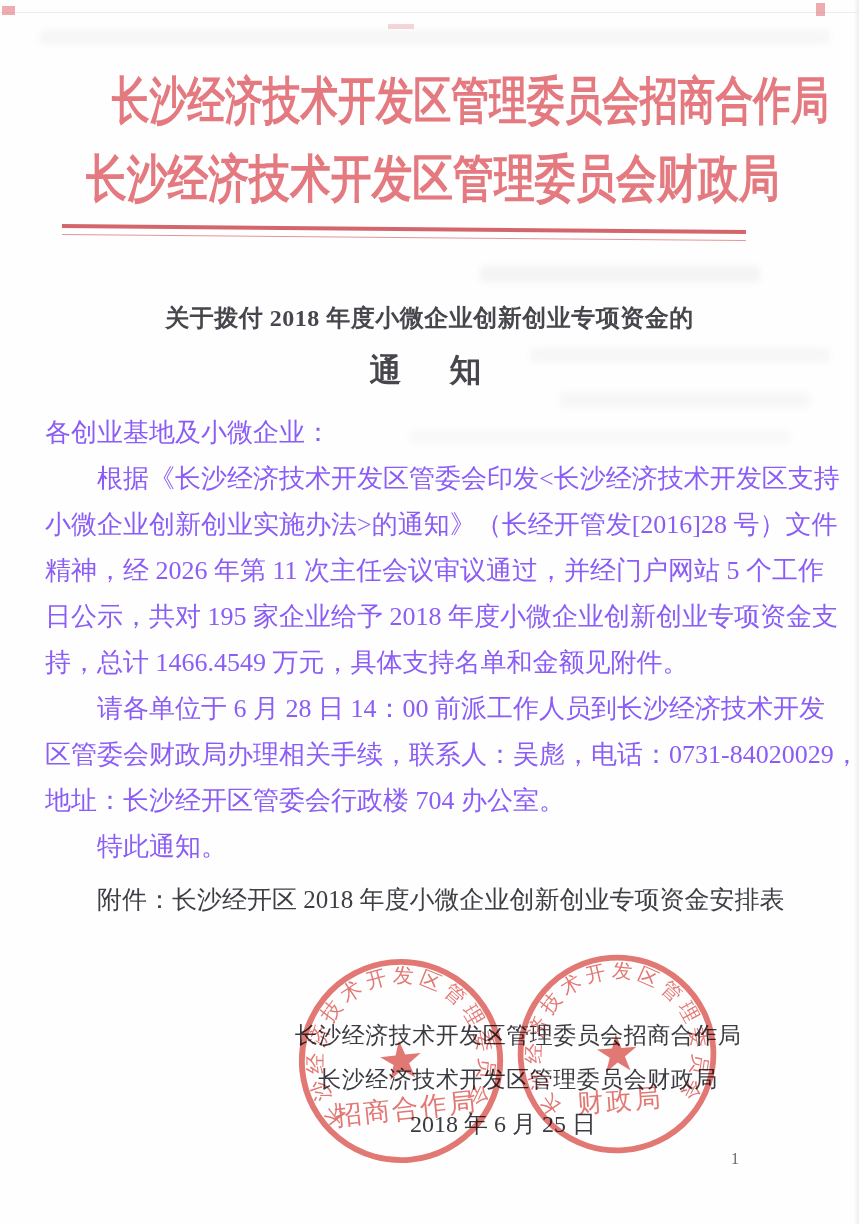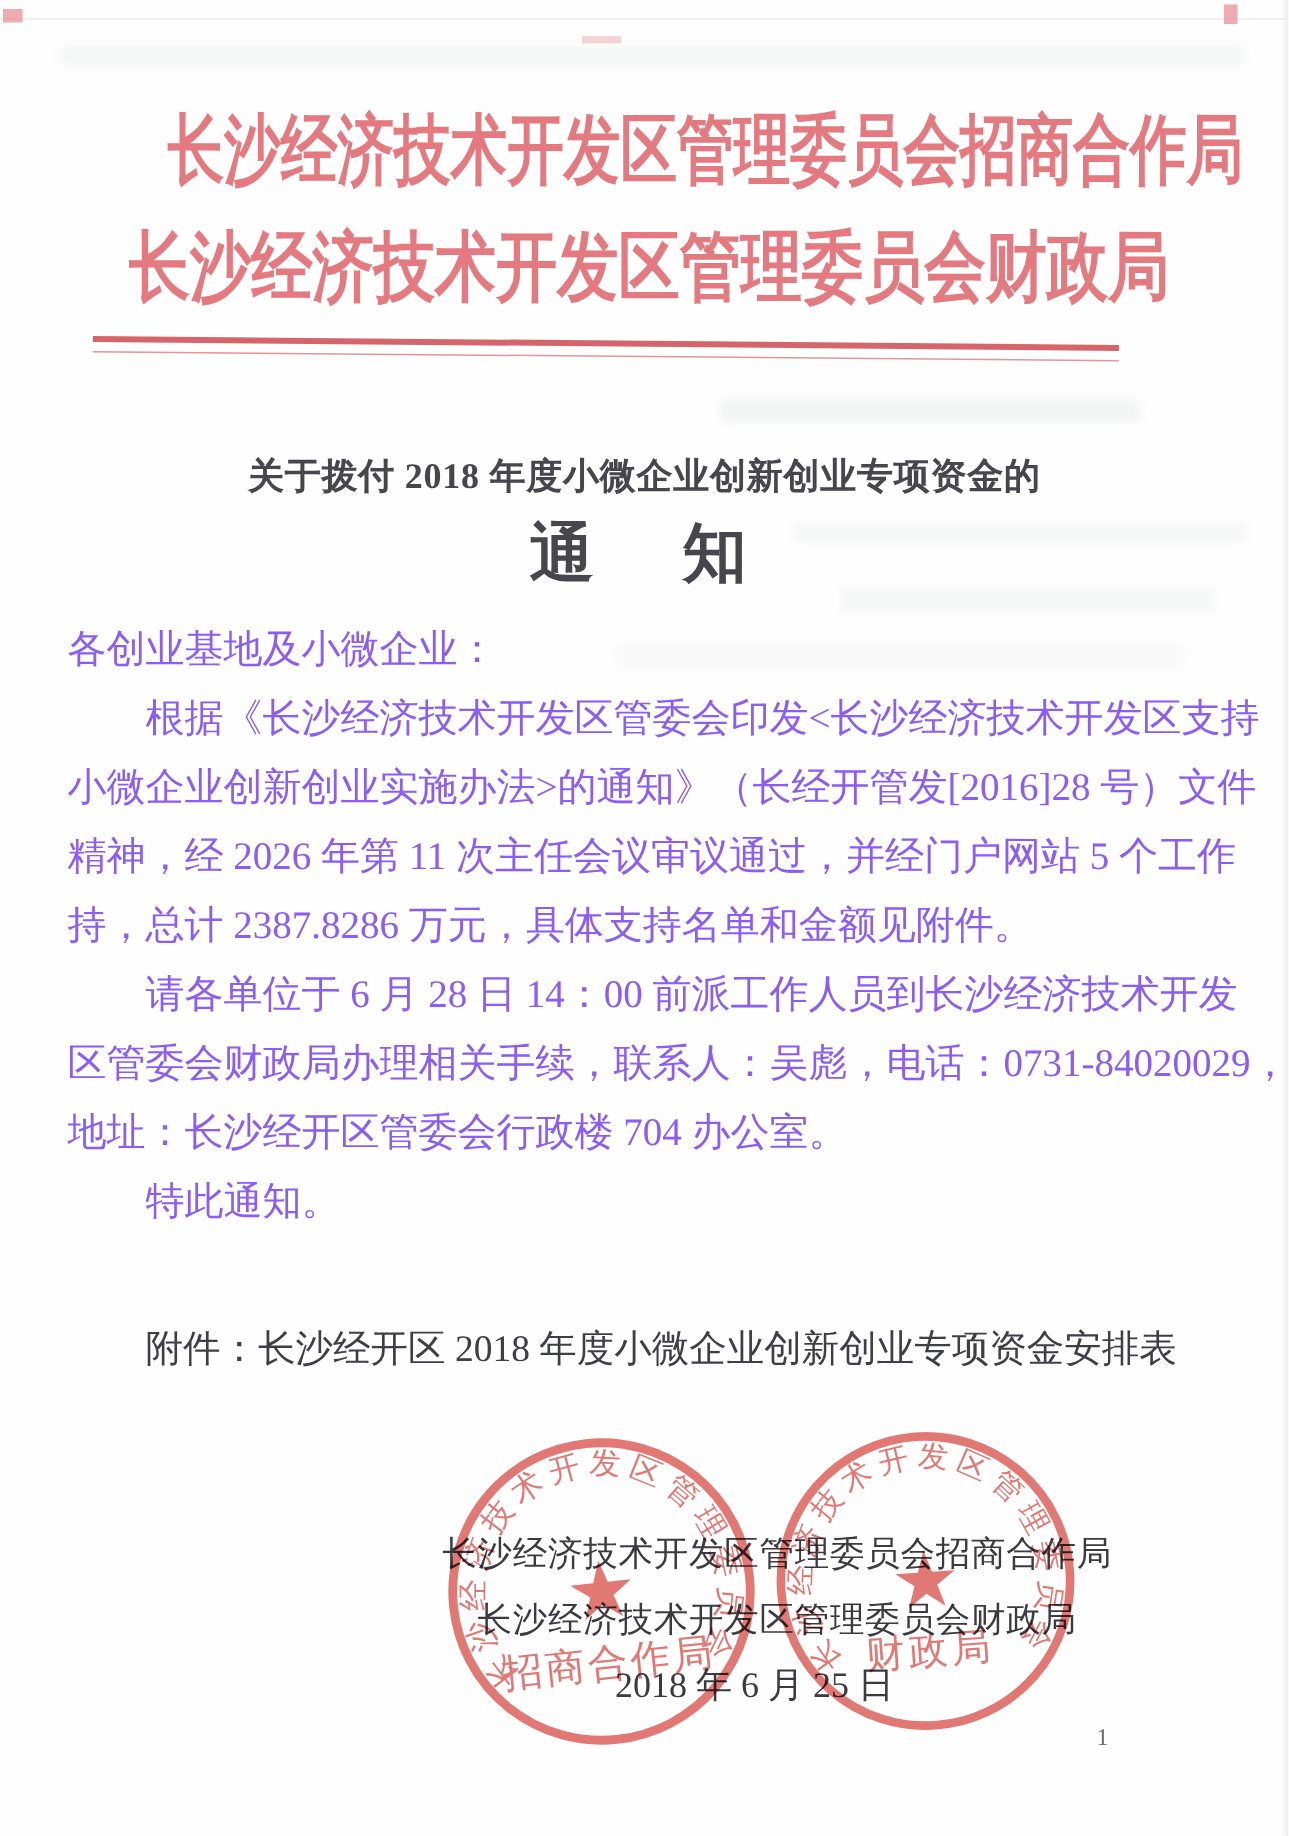--- a/index.html
+++ b/index.html
@@ -36,21 +36,21 @@
   .letterhead .lh2{transform:scaleX(.80);transform-origin:50% 50%;}
 
   
   .red-rule{position:absolute;top:224px;left:62px;width:684px;transform:rotate(.5deg);transform-origin:0 0;}
   .red-rule .thick{height:4px;background:#d4666b;}
   .red-rule .thin{height:1px;background:#e2959a;margin-top:6px;}
 
   
   .doc-title{position:absolute;top:296px;left:0;width:859px;text-align:center;color:#46464c;font-weight:bold;}
   .doc-title .t1{font-size:24px;line-height:44px;letter-spacing:.5px;white-space:nowrap;}
-  .doc-title .t2{font-size:43px;line-height:44px;margin-top:8px;letter-spacing:8px;}
+  .doc-title .t2{font-size:32px;line-height:44px;margin-top:8px;letter-spacing:8px;}
 
   
   .body-text{position:absolute;top:410px;left:45px;width:774px;color:#8b5cf6;}
   .body-text .line{height:46px;line-height:46px;font-size:26px;white-space:nowrap;}
   .attachment{position:absolute;top:880px;left:45px;width:774px;color:#3e3e45;
     font-size:25px;line-height:40px;padding-left:52px;white-space:nowrap;}
 
   
   .signature{position:absolute;top:1014px;left:280px;width:476px;text-align:center;color:#3a3a40;z-index:2;}
   .signature .org{font-size:23px;height:44px;line-height:44px;white-space:nowrap;letter-spacing:.5px;}
@@ -94,21 +94,22 @@
   <div class="doc-title">
     <div class="t1">关于拨付 2018 年度小微企业创新创业专项资金的</div>
     <div class="t2">通　知</div>
   </div>
 
   <div class="body-text">
     <div class="line">各创业基地及小微企业：</div>
     <div class="line">　　根据《长沙经济技术开发区管委会印发&lt;长沙经济技术开发区支持</div>
     <div class="line">小微企业创新创业实施办法&gt;的通知》（长经开管发[2016]28 号）文件</div>
     <div class="line">精神，经 2026 年第 11 次主任会议审议通过，并经门户网站 5 个工作</div>
-    <div class="line">持，总计 2387.8286 万元，具体支持名单和金额见附件。</div>
+    <div class="line">日公示，共对 195 家企业给予 2018 年度小微企业创新创业专项资金支</div>
+    <div class="line">持，总计 1466.4549 万元，具体支持名单和金额见附件。</div>
     <div class="line">　　请各单位于 6 月 28 日 14：00 前派工作人员到长沙经济技术开发</div>
     <div class="line">区管委会财政局办理相关手续，联系人：吴彪，电话：0731-84020029，</div>
     <div class="line">地址：长沙经开区管委会行政楼 704 办公室。</div>
     <div class="line">　　特此通知。</div>
   </div>
 
   <div class="attachment">附件：长沙经开区 2018 年度小微企业创新创业专项资金安排表</div>
 
   <div class="signature">
     <div class="org">长沙经济技术开发区管理委员会招商合作局</div>

